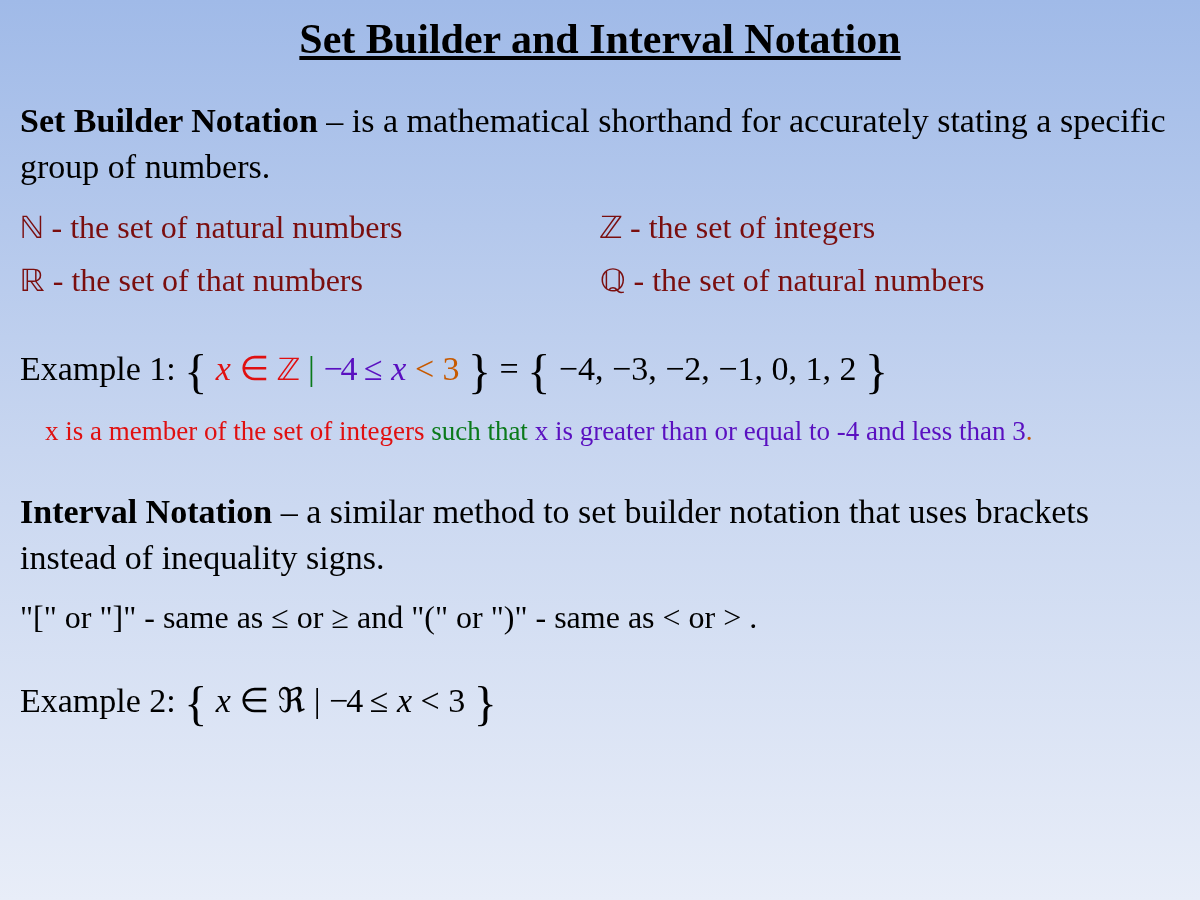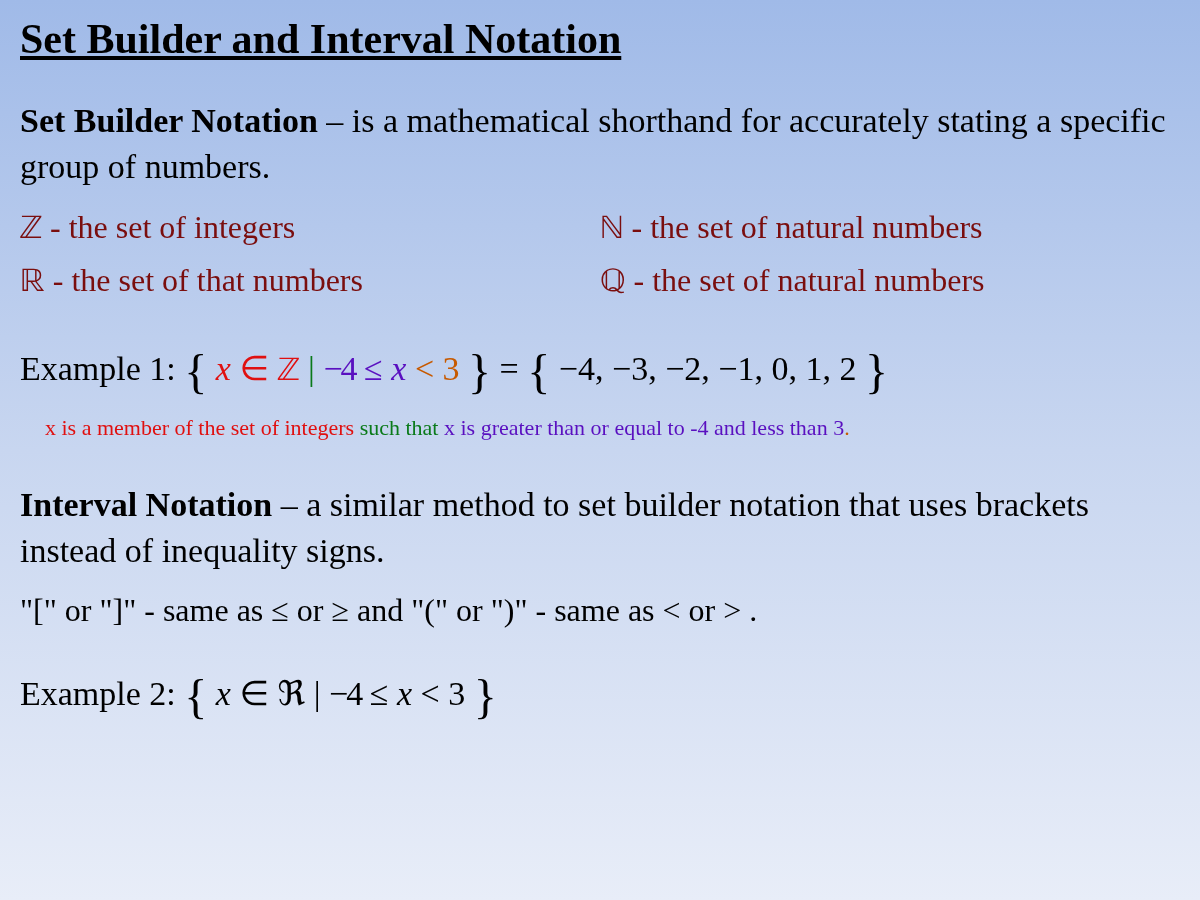--- a/index.html
+++ b/index.html
@@ -5,20 +5,21 @@
   * { margin: 0; padding: 0; box-sizing: border-box; }
   body {
     width: 1200px;
     height: 900px;
     background: linear-gradient(180deg, #a0bae8 0%, #c8d6f0 50%, #e8edf8 100%);
     font-family: "Comic Sans MS", "Comic Sans", cursive;
     padding: 15px 20px;
     overflow: hidden;
   }
   .title {
+    text-align: center;
     font-size: 42px;
     font-weight: bold;
     text-decoration: underline;
     margin-bottom: 35px;
   }
   .def-line {
     font-size: 34px;
     line-height: 1.35;
     margin-bottom: 18px;
   }
@@ -48,21 +49,21 @@
     vertical-align: -8px;
     color: #000;
   }
   .mathit { font-style: italic; font-family: "Times New Roman", serif; }
   .red { color: #e01010; }
   .green { color: #0a7a1a; }
   .purple { color: #5a10c0; }
   .orange { color: #c75a00; }
   .minus { letter-spacing: -2px; }
   .explain {
-    font-size: 22px;
+    font-size: 27px;
     line-height: 1.35;
     margin-left: 25px;
     margin-bottom: 40px;
   }
   .bracket-line {
     font-size: 32px;
     margin-top: 10px;
     margin-bottom: 28px;
   }
   .sym { font-family: "Cambria Math","Times New Roman",serif; }
@@ -71,24 +72,24 @@
 <body>
 
 <div class="title">Set Builder and Interval Notation</div>
 
 <div class="def-line">
   <span class="term">Set Builder Notation</span><span> – is a mathematical shorthand for accurately stating a specific group of numbers.</span>
 </div>
 
 <div class="sets-row">
   <div>
-    <span class="bb">ℤ</span><span> - the set of integers</span>
+    <span class="bb">ℕ</span><span> - the set of natural numbers</span>
   </div>
   <div>
-    <span class="bb">ℕ</span><span> - the set of natural numbers</span>
+    <span class="bb">ℤ</span><span> - the set of integers</span>
   </div>
 </div>
 
 <div class="sets-row">
   <div>
     <span class="bb">ℝ</span><span> - the set of that numbers</span>
   </div>
   <div>
     <span class="bb">ℚ</span><span> - the set of natural numbers</span>
   </div>

